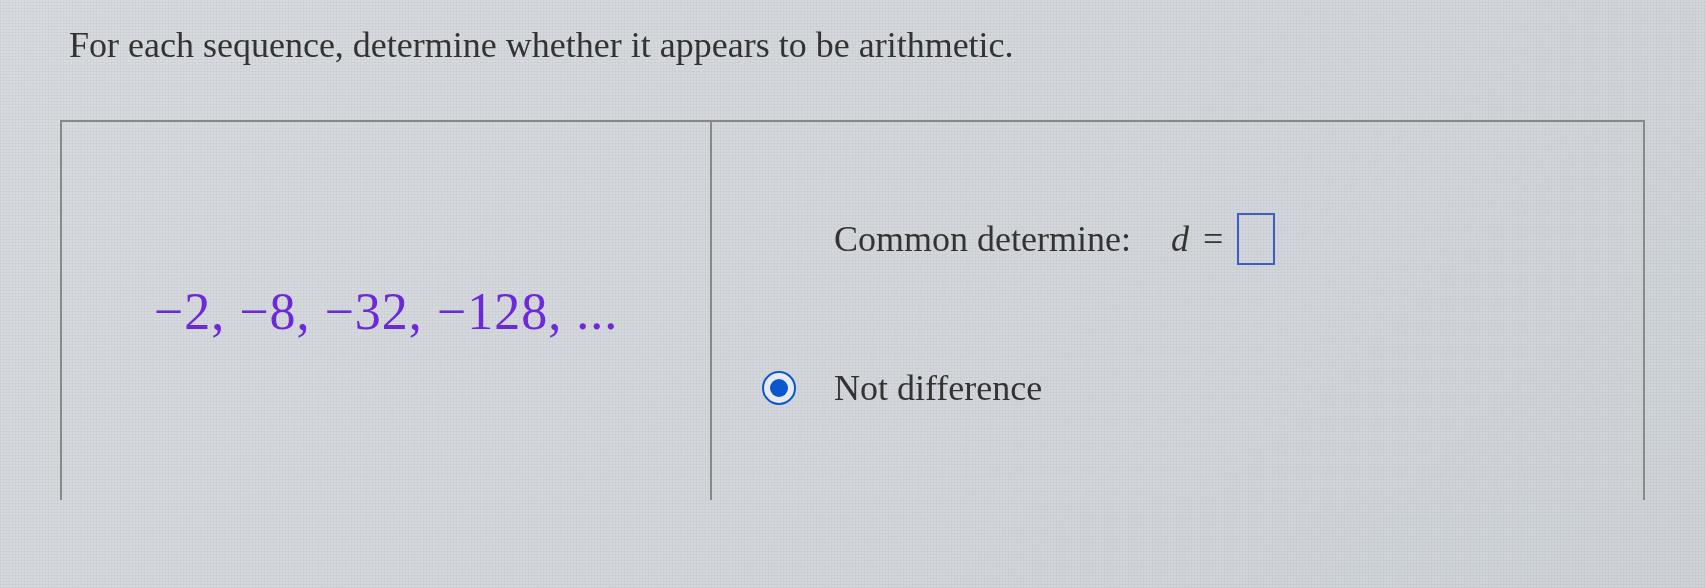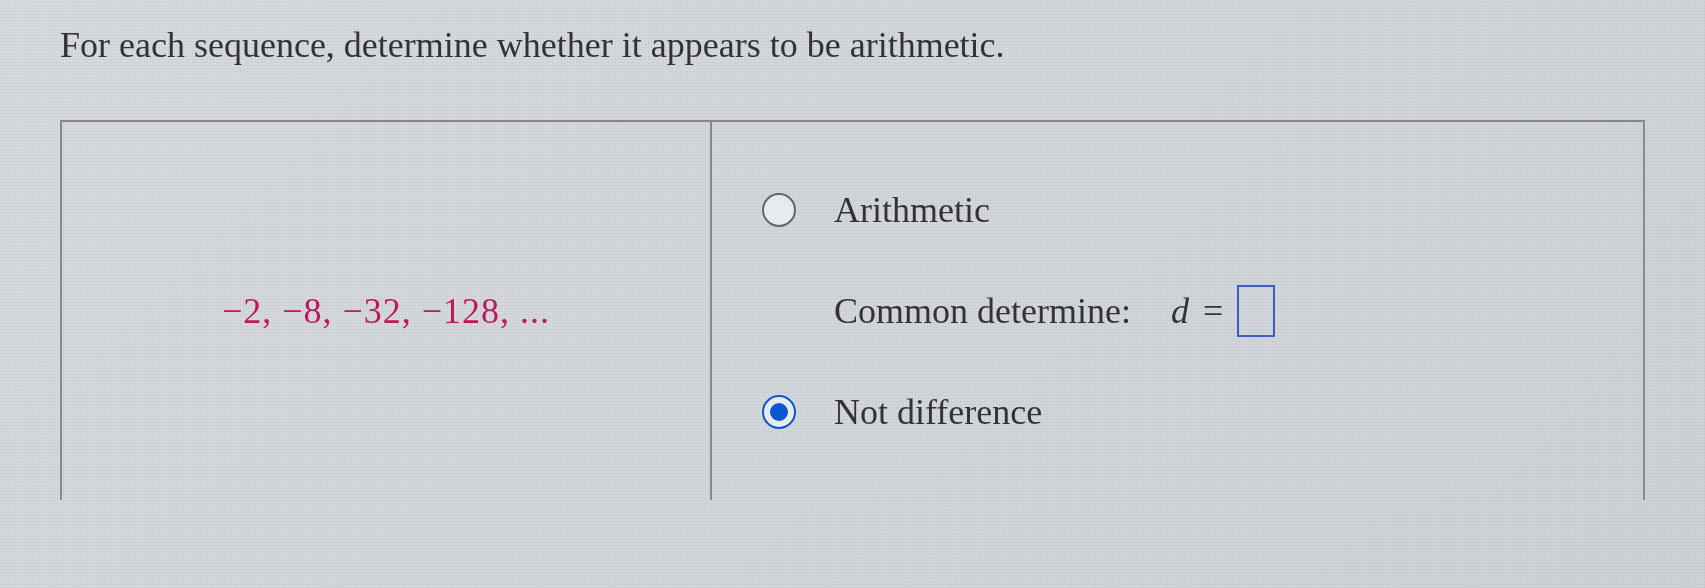--- a/index.html
+++ b/index.html
@@ -26,41 +26,42 @@
         repeating-linear-gradient(90deg, rgba(0,0,0,0.03) 0px, rgba(0,0,0,0.03) 1px, transparent 1px, transparent 3px);
       pointer-events: none;
     }
     .prompt {
       font-size: 36px;
       line-height: 1.4;
       color: #333;
       margin-bottom: 50px;
       position: relative;
       z-index: 1;
+      margin-left: 9px;
     }
     .table-wrap {
       position: relative;
       z-index: 1;
       border: 2px solid #888;
       border-bottom: none;
       display: flex;
       height: 380px;
       background: rgba(255,255,255,0.02);
     }
     .cell-left {
       flex: 0 0 650px;
       border-right: 2px solid #888;
       display: flex;
       align-items: center;
       justify-content: center;
       padding: 20px 40px;
     }
     .sequence {
-      font-size: 36px;
-      color: #be185d;
+      font-size: 52px;
+      color: #6d28d9;
       letter-spacing: 1px;
       font-family: Georgia, serif;
     }
     .cell-right {
       flex: 1;
       display: flex;
       flex-direction: column;
       justify-content: space-around;
       padding: 40px 50px;
     }
@@ -128,24 +129,20 @@
 <div class="prompt">
   <div>For each sequence, determine whether it appears to be arithmetic.</div>
 </div>
 
 <div class="table-wrap">
   <div class="cell-left">
     <div class="sequence">−2, −8, −32, −128, ...</div>
   </div>
   <div class="cell-right">
 
-    <div class="row">
-      <span class="radio"></span>
-      <span>Arithmetic</span>
-    </div>
 
     <div class="row row-middle">
       <div class="cd-row">
         <span>Common determine:</span>
       </div>
       <span class="d-eq">
         <span class="d-var">d</span>
         <span class="eq-sign">=</span>
         <span class="input-box"></span>
       </span>

